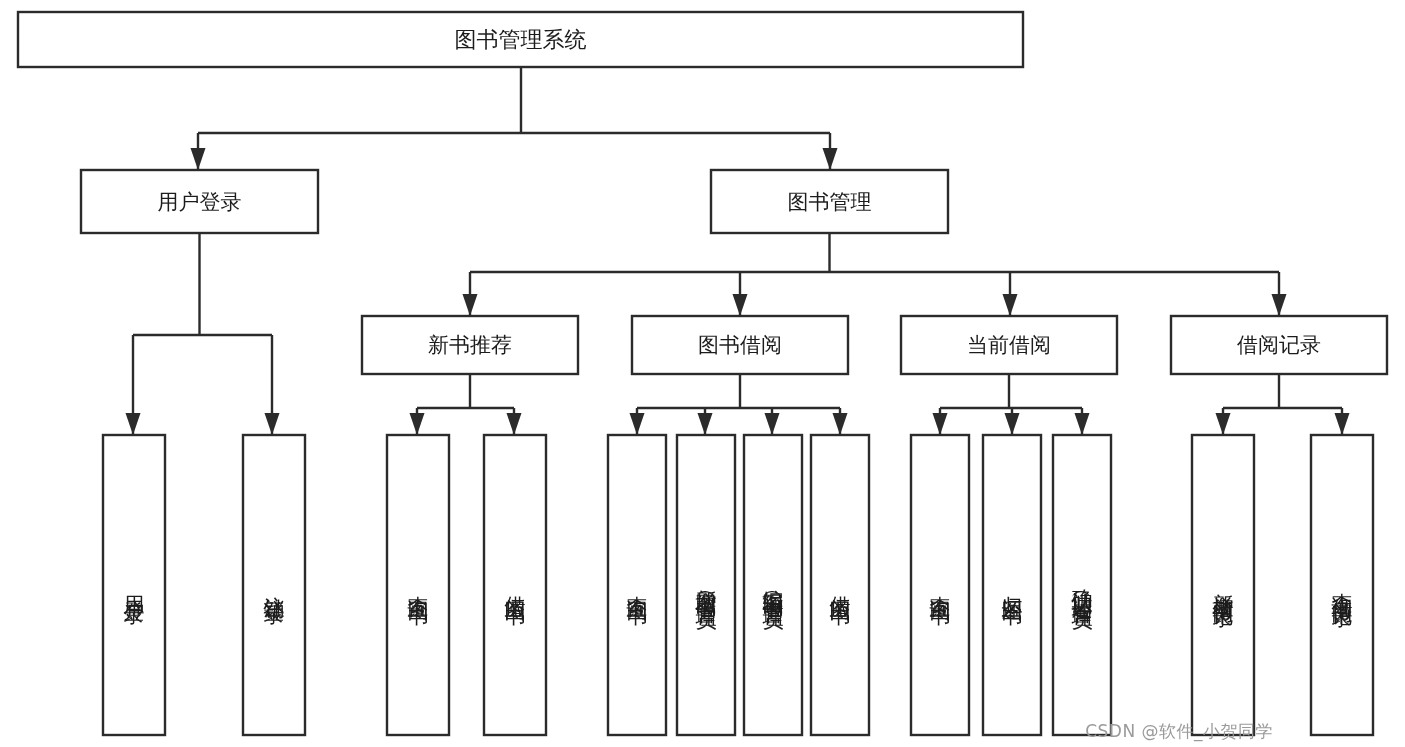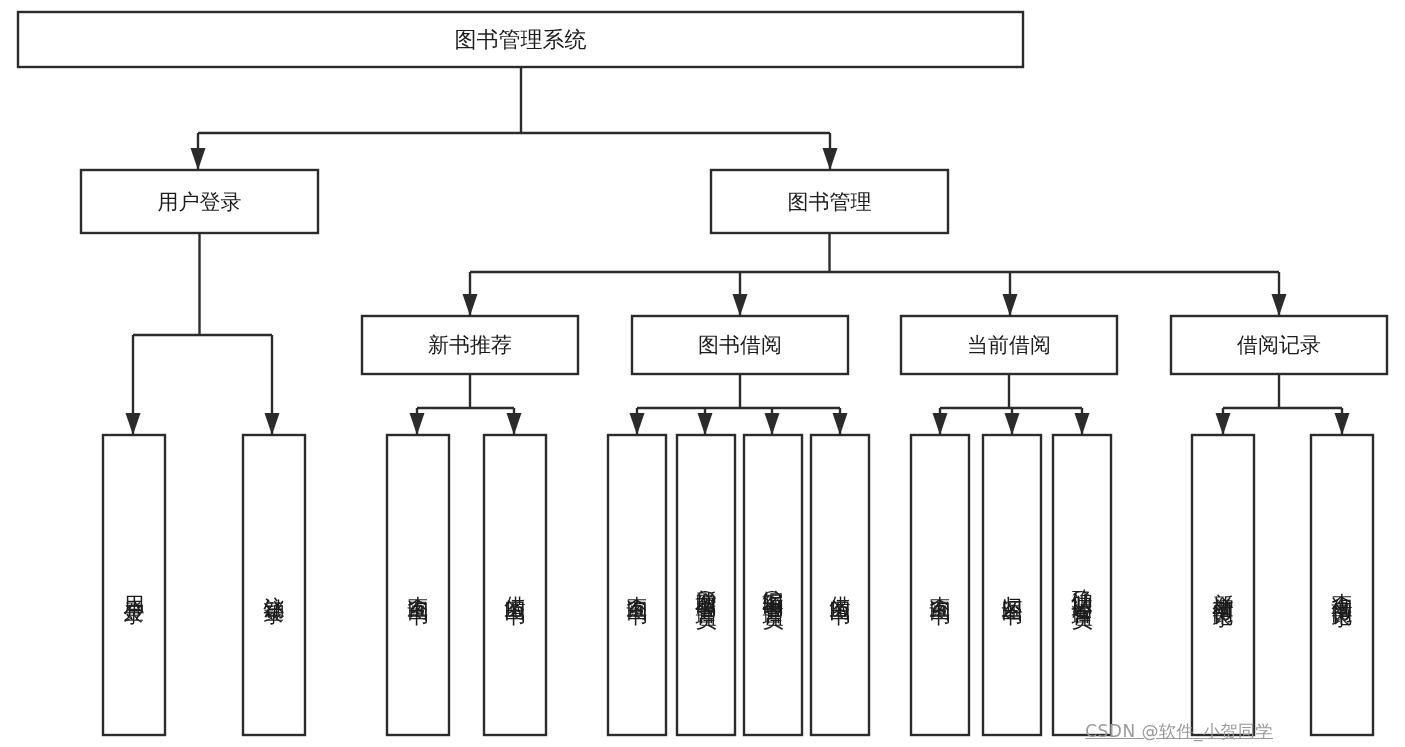--- a/index.html
+++ b/index.html
@@ -72,21 +72,20 @@
   }
   #watermark {
     position: absolute;
     right: 8px;
     bottom: 4px;
     font-family: "DejaVu Sans", "Liberation Sans", sans-serif;
     font-size: 17px;
     color: #9a9a9a;
     letter-spacing: 0.5px;
     white-space: nowrap;
-    text-decoration: underline;
   }
 </style>
 </head>
 <body>
 
 <div id="diagram-root">
 
   <svg class="tree-canvas" viewBox="0 0 1405 747">
     <defs>
       <g id="arrowglyph"></g>

